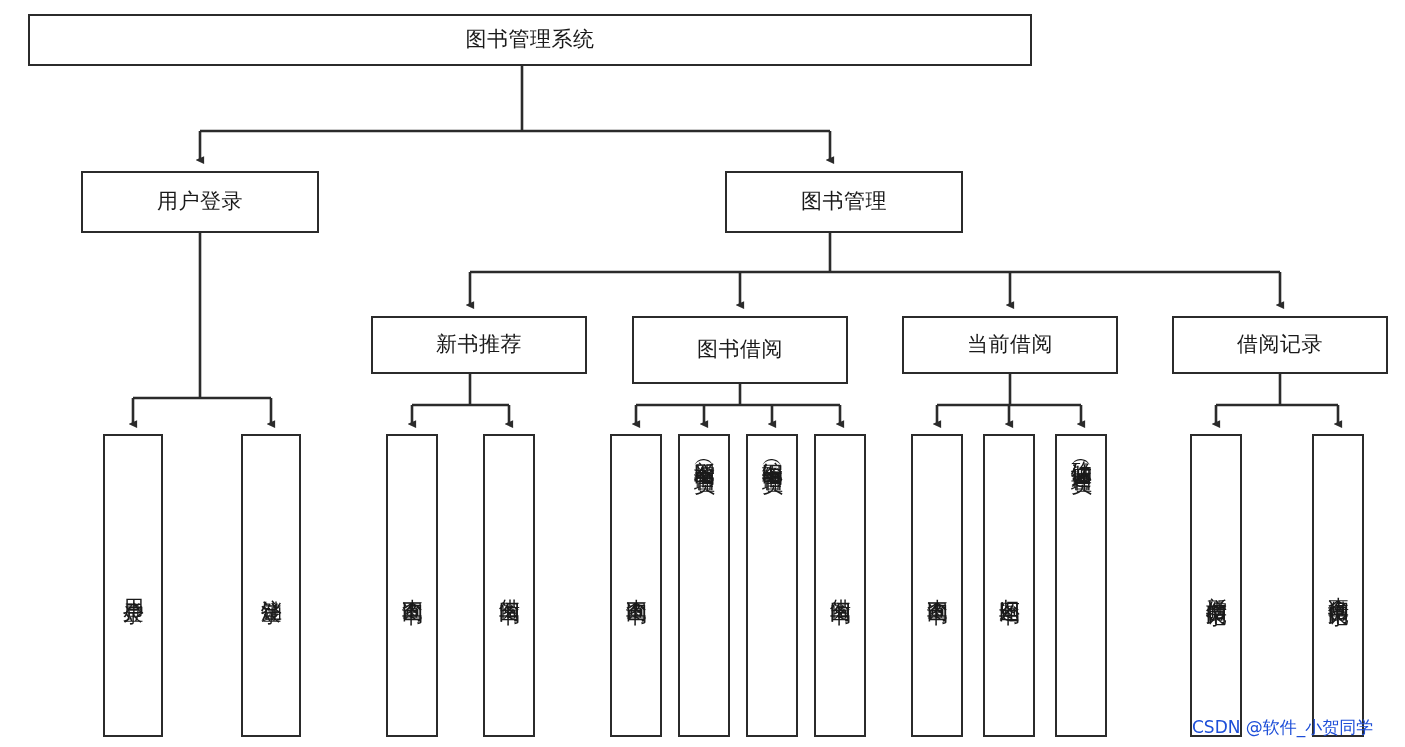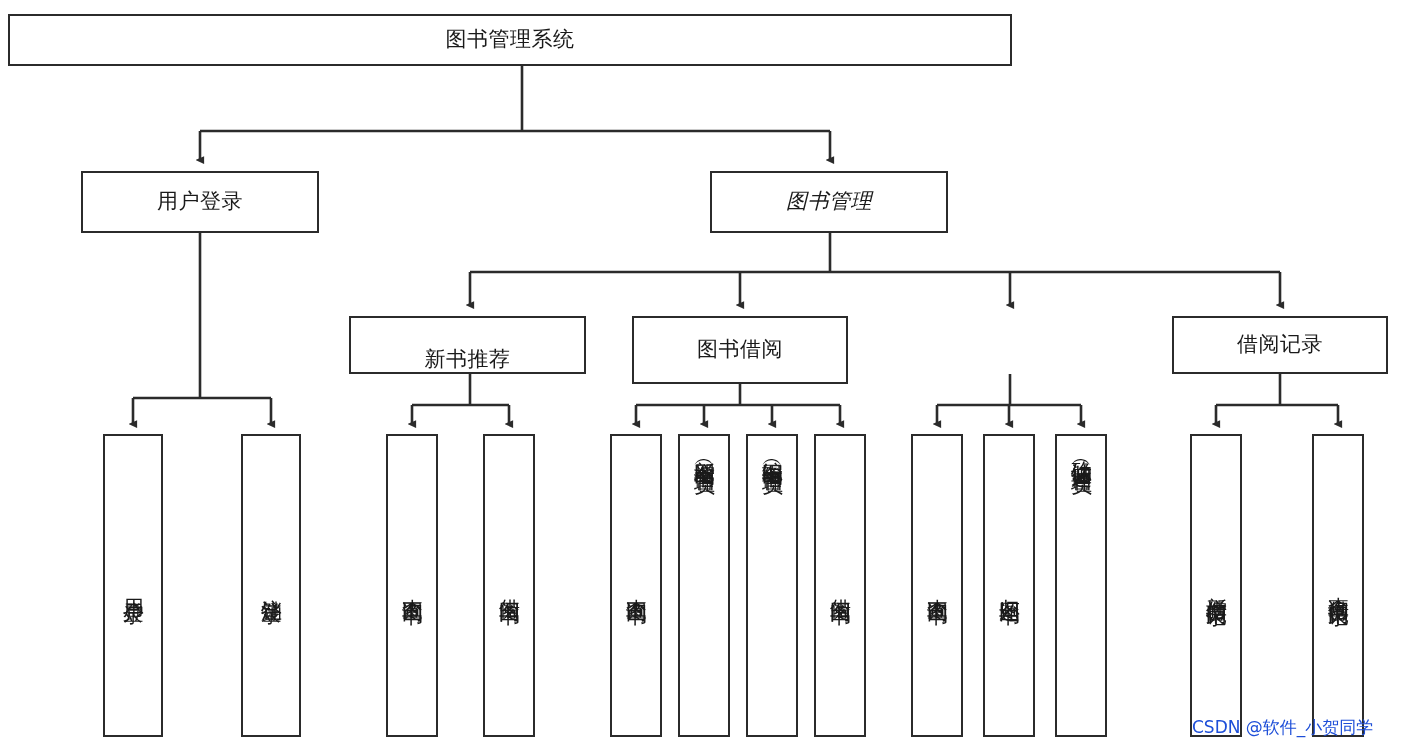--- a/index.html
+++ b/index.html
@@ -118,37 +118,40 @@
       <path d="M1009,405 L1009,424" marker-end="url(#arrow)"></path>
       <path d="M1081,405 L1081,424" marker-end="url(#arrow)"></path>
 
       <path d="M1280,374 L1280,405"></path>
       <path d="M1216,405 L1338,405"></path>
       <path d="M1216,405 L1216,424" marker-end="url(#arrow)"></path>
       <path d="M1338,405 L1338,424" marker-end="url(#arrow)"></path>
     </g>
   </svg>
 
-  <div class="node horiz" style="left:8px; top:14px; width:1004px; height:52px;">
+  <div class="node horiz" style="left:28px; top:14px; width:1004px; height:52px;">
     <span class="label">图书管理系统</span>
   </div>
 
   <div class="node horiz" style="left:81px; top:171px; width:238px; height:62px;">
     <span class="label">用户登录</span>
   </div>
-  <div class="node horiz" style="left:710px; top:171px; width:238px; height:62px;font-style:italic;">
+  <div class="node horiz" style="left:725px; top:171px; width:238px; height:62px;">
     <span class="label">图书管理</span>
   </div>
 
-  <div class="node horiz" style="left:349px; top:316px; width:237px; height:58px;align-items:flex-end;">
+  <div class="node horiz" style="left:371px; top:316px; width:216px; height:58px;">
     <span class="label">新书推荐</span>
   </div>
   <div class="node horiz" style="left:632px; top:316px; width:216px; height:68px;">
     <span class="label">图书借阅</span>
   </div>
+  <div class="node horiz" style="left:902px; top:316px; width:216px; height:58px;">
+    <span class="label">当前借阅</span>
+  </div>
   <div class="node horiz" style="left:1172px; top:316px; width:216px; height:58px;">
     <span class="label">借阅记录</span>
   </div>
 
   <div class="node vert pad-mid" style="left:103px; top:434px; width:60px; height:303px;">
     <span class="label">用户登录</span>
   </div>
   <div class="node vert pad-mid" style="left:241px; top:434px; width:60px; height:303px;">
     <span class="label">注销登录</span>
   </div>

